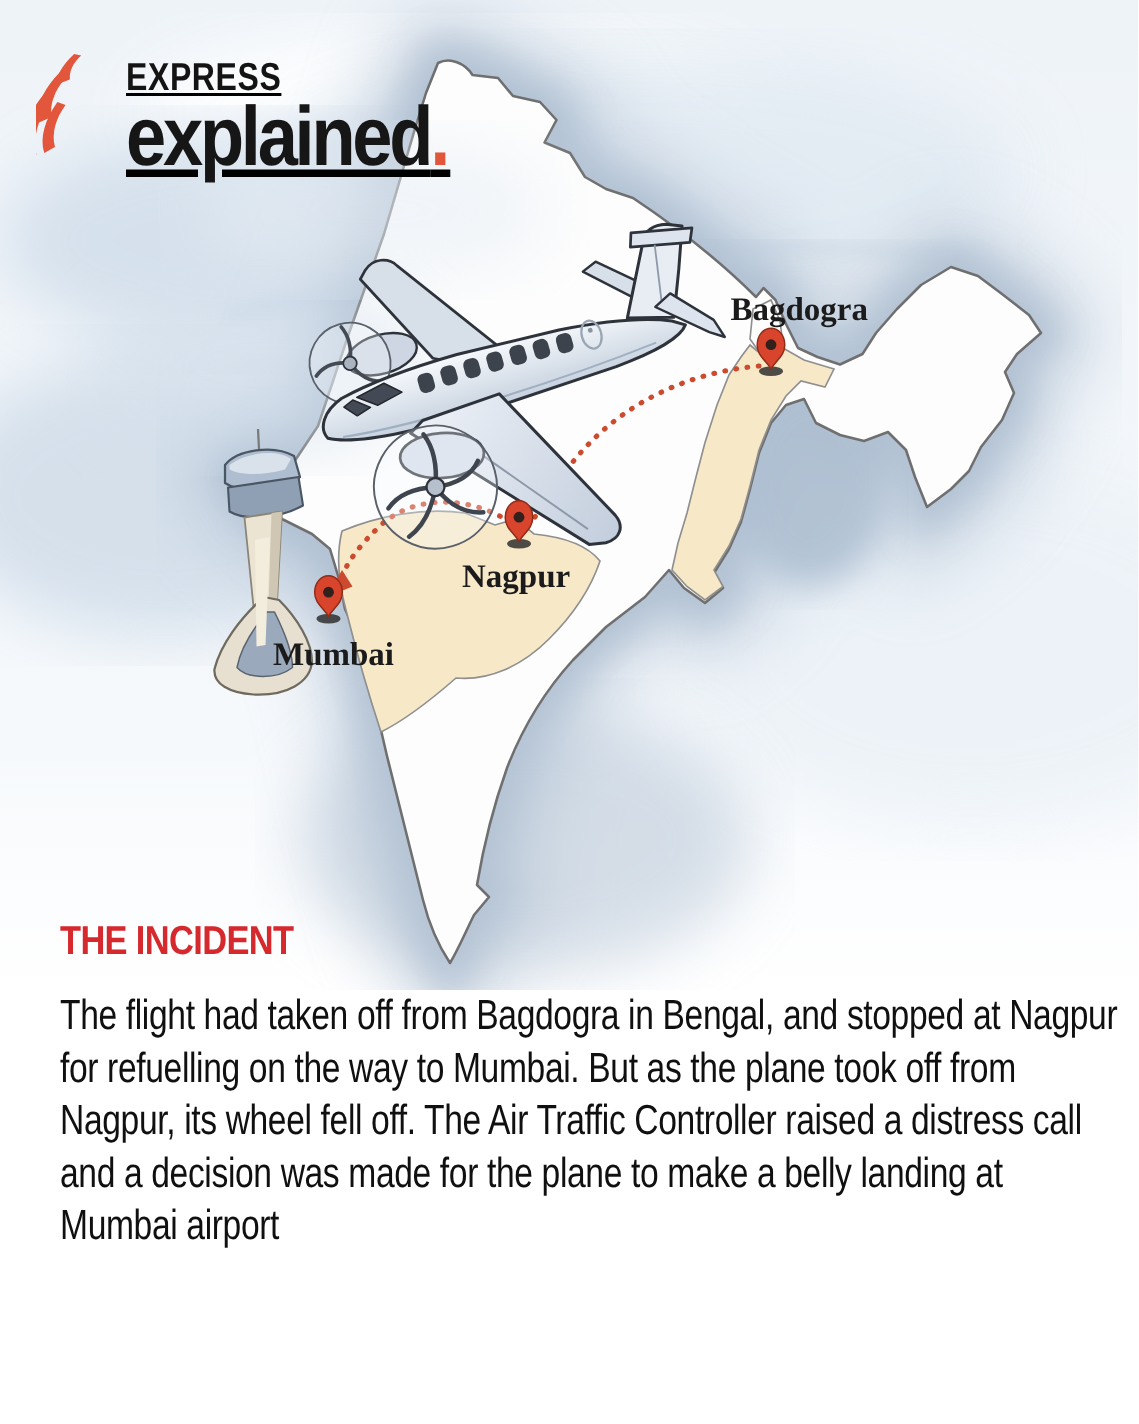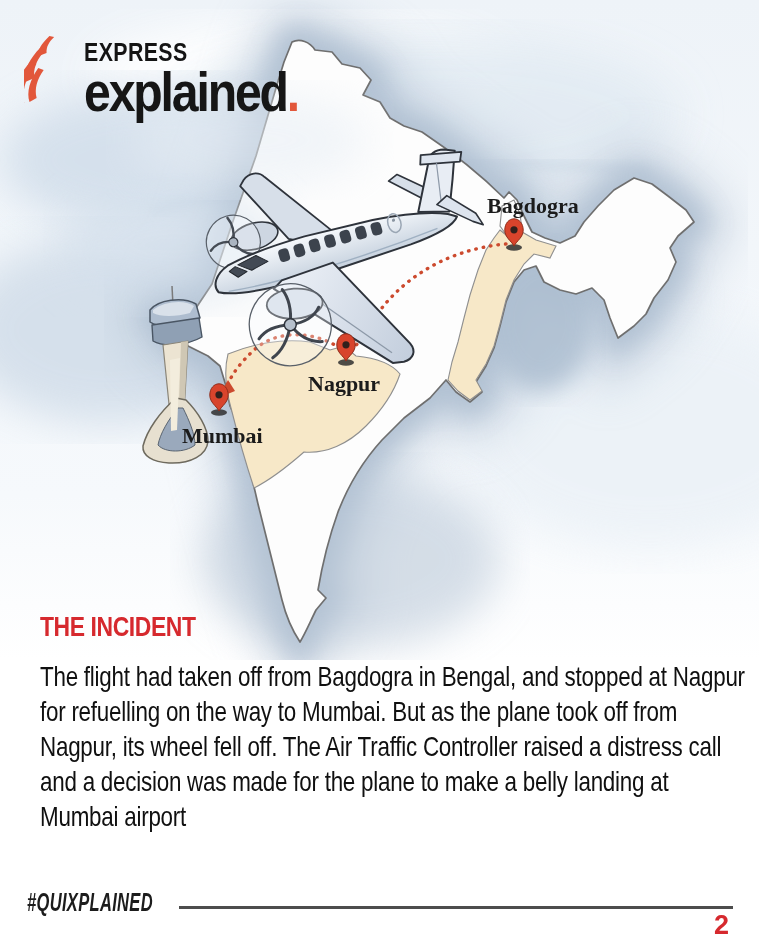--- a/index.html
+++ b/index.html
@@ -1,20 +1,20 @@
 <!DOCTYPE html>
 <html style="--accent-red: #d6292e; --pin-red: #d8442c; --route-orange: #cc4a2e; --state-highlight-beige: #f7e8c8; --sea-blue-gray: #b0c0d1; --flame-orange: #e2573b; --map-outline-gray: #6f6f6f;"><head>
 <meta charset="utf-8">
 <style>
   html,body{margin:0;padding:0;width:759px;height:949px;overflow:hidden;background:#ffffff;
             font-family:"Liberation Sans",sans-serif;}
   .page{position:relative;width:759px;height:949px;background:#ffffff;}
   .scene{position:absolute;left:0;top:0;width:740px;height:660px;}
   
-  .logo{position:absolute;left:24px;top:34px;display:flex;align-items:flex-end;}
+  .logo{position:absolute;left:24px;top:34px;display:flex;align-items:center;text-decoration:underline;}
   .logo-text{margin-left:8px;}
   .express{font-weight:bold;font-size:26px;letter-spacing:.5px;color:#141414;
            transform:scaleX(.82);transform-origin:0 0;}
   .explained{font-weight:bold;font-size:56px;letter-spacing:-2.5px;color:#161616;line-height:1;
              margin-top:-4px;transform:scaleX(.86);transform-origin:0 0;white-space:nowrap;}
   .explained .dot{color:var(--flame-orange,#e4583a);letter-spacing:0;}
   
   .article{position:absolute;left:40px;top:612px;width:724px;}
   .article h2{margin:0;font-size:27px;font-weight:bold;letter-spacing:-.5px;
               color:var(--accent-red,#d6292e);transform:scaleX(.85);transform-origin:0 0;
@@ -224,19 +224,14 @@
       <div class="express">EXPRESS</div>
       <div class="explained"><span>explained</span><span class="dot">.</span></div>
     </div>
   </div>
 
   <div class="article">
     <h2>THE INCIDENT</h2>
     <p>The flight had taken off from Bagdogra in Bengal, and stopped at Nagpur for refuelling on the way to Mumbai. But as the plane took off from Nagpur, its wheel fell off. The Air Traffic Controller raised a distress call and a decision was made for the plane to make a belly landing at Mumbai airport</p>
   </div>
 
-  <div class="footer">
-    <span class="hashtag">#QUIXPLAINED</span>
-    <div class="rule"></div>
-    <span class="pagenum">2</span>
-  </div>
 
 </div>
 
 </body></html>

